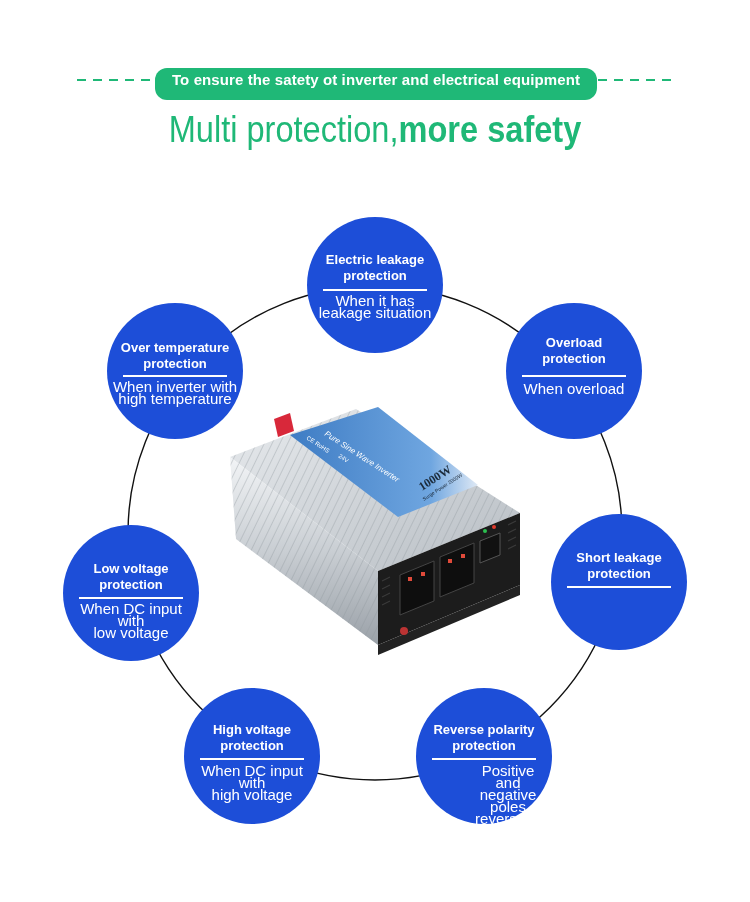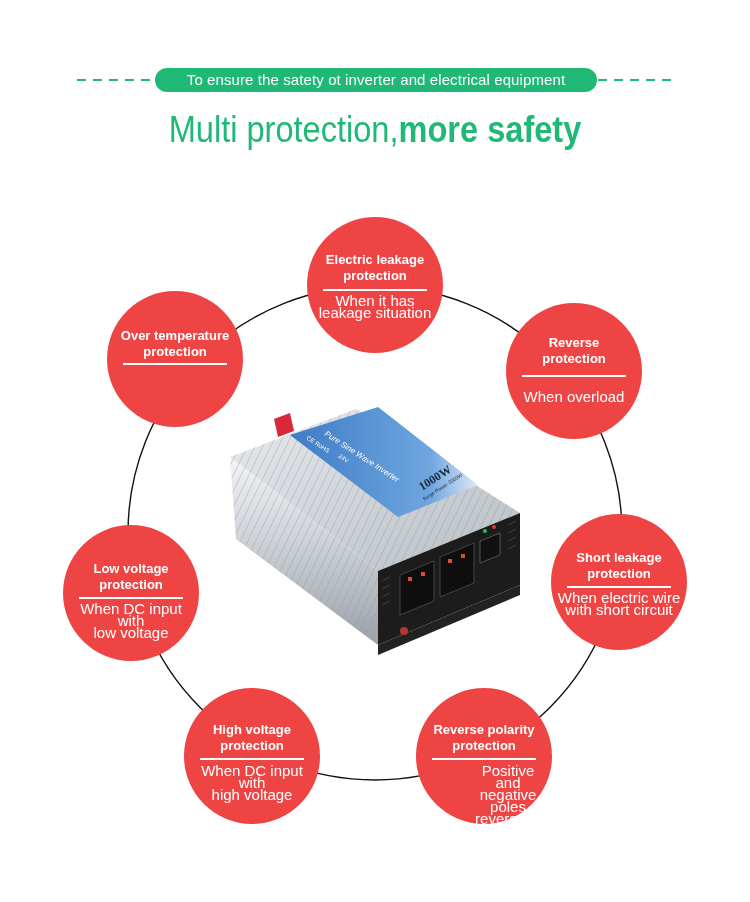--- a/index.html
+++ b/index.html
@@ -1,22 +1,22 @@
 <!DOCTYPE html>
 <html><head>
 <meta charset="utf-8">
 <style>
   html, body { margin:0; padding:0; background:#ffffff; }
   body { width:750px; height:902px; position:relative; overflow:hidden; font-family:"Liberation Sans", sans-serif; }
   .dashes { position:absolute; top:79px; height:2px; background-image:repeating-linear-gradient(90deg, var(--accent) 0 9px, transparent 9px 16px); }
-  .pill { position:absolute; left:155px; top:68px; width:442px; height:24px; border-radius:12px; background:var(--accent); color:#fff; font-size:15px; line-height:24px; text-align:center; letter-spacing:0.1px; transform-origin:center; }
+  .pill { position:absolute; left:155px; top:68px; width:442px; height:32px; border-radius:12px; background:var(--accent); color:#fff; font-size:15px; line-height:24px; text-align:center; letter-spacing:0.1px; transform-origin:center;font-weight:bold; }
   .title { position:absolute; left:0; top:108px; width:750px; text-align:center; color:var(--accent); font-size:37px; line-height:44px; transform:scaleX(0.88); transform-origin:center; white-space:nowrap; }
   .title b { font-weight:bold; }
   svg.ring { position:absolute; left:0; top:0; }
-  .node { position:absolute; width:136px; height:136px; border-radius:50%; background:#ef4444; color:#fff; text-align:center; box-sizing:border-box; }
+  .node { position:absolute; width:136px; height:136px; border-radius:50%; background:#1d4ed8; color:#fff; text-align:center; box-sizing:border-box; }
   .node .head { position:absolute; left:0; right:0; font-weight:bold; font-size:13px; line-height:16px; }
   .node .rule { position:absolute; left:16px; right:16px; height:2px; background:#ffffff; }
   .node .desc { position:absolute; left:4px; right:4px; font-size:15px; line-height:12px; }
   .product { position:absolute; left:228px; top:405px; width:295px; height:250px; }
 </style>
 </head>
 <body style="--accent:#1fb877;">
 
 <div class="dashes" style="left:77px;width:78px;"></div>
 <div class="dashes" style="left:598px;width:76px;"></div>
@@ -99,35 +99,39 @@
       <div>Electric leakage</div>
       <div>protection</div>
     </div>
   <div class="rule" style="top:72px;"></div>
   <div class="desc" style="top:78px;">
       <div>When it has</div>
       <div>leakage situation</div>
     </div>
 </div>
 
-<div class="node" style="left:107px;top:291px;">
+<div class="node" style="left:107px;top:303px;">
   <div class="head" style="top:37px;">
       <div>Over temperature</div>
       <div>protection</div>
     </div>
   <div class="rule" style="top:72px;"></div>
+  <div class="desc" style="top:78px;">
+      <div>When inverter with</div>
+      <div>high temperature</div>
+    </div>
 </div>
 
 <div class="node" style="left:506px;top:303px;">
   <div class="head" style="top:32px;">
-      <div>Reverse</div>
+      <div>Overload</div>
       <div>protection</div>
     </div>
   <div class="rule" style="top:72px;"></div>
-  <div class="desc" style="top:88px;">
+  <div class="desc" style="top:80px;">
       <div>When overload</div>
     </div>
 </div>
 
 <div class="node" style="left:63px;top:525px;">
   <div class="head" style="top:36px;">
       <div>Low voltage</div>
       <div>protection</div>
     </div>
   <div class="rule" style="top:72px;"></div>
@@ -136,24 +140,20 @@
       <div>low voltage</div>
     </div>
 </div>
 
 <div class="node" style="left:551px;top:514px;">
   <div class="head" style="top:36px;">
       <div>Short leakage</div>
       <div>protection</div>
     </div>
   <div class="rule" style="top:72px;"></div>
-  <div class="desc" style="top:78px;">
-      <div>When electric wire</div>
-      <div>with short circuit</div>
-    </div>
 </div>
 
 <div class="node" style="left:184px;top:688px;">
   <div class="head" style="top:34px;">
       <div>High voltage</div>
       <div>protection</div>
     </div>
   <div class="rule" style="top:70px;"></div>
   <div class="desc" style="top:77px;">
       <div>When DC input with</div>

